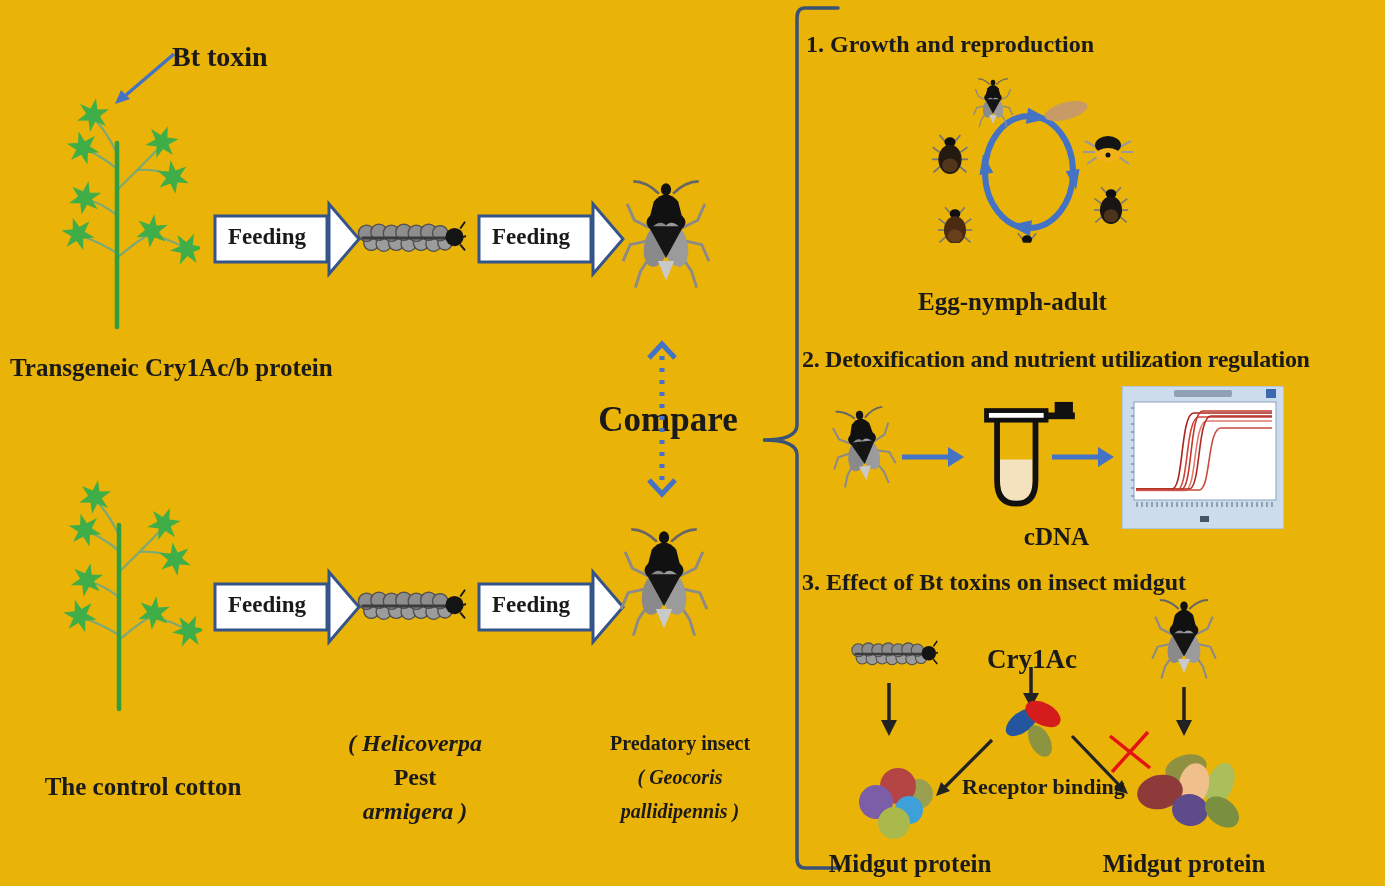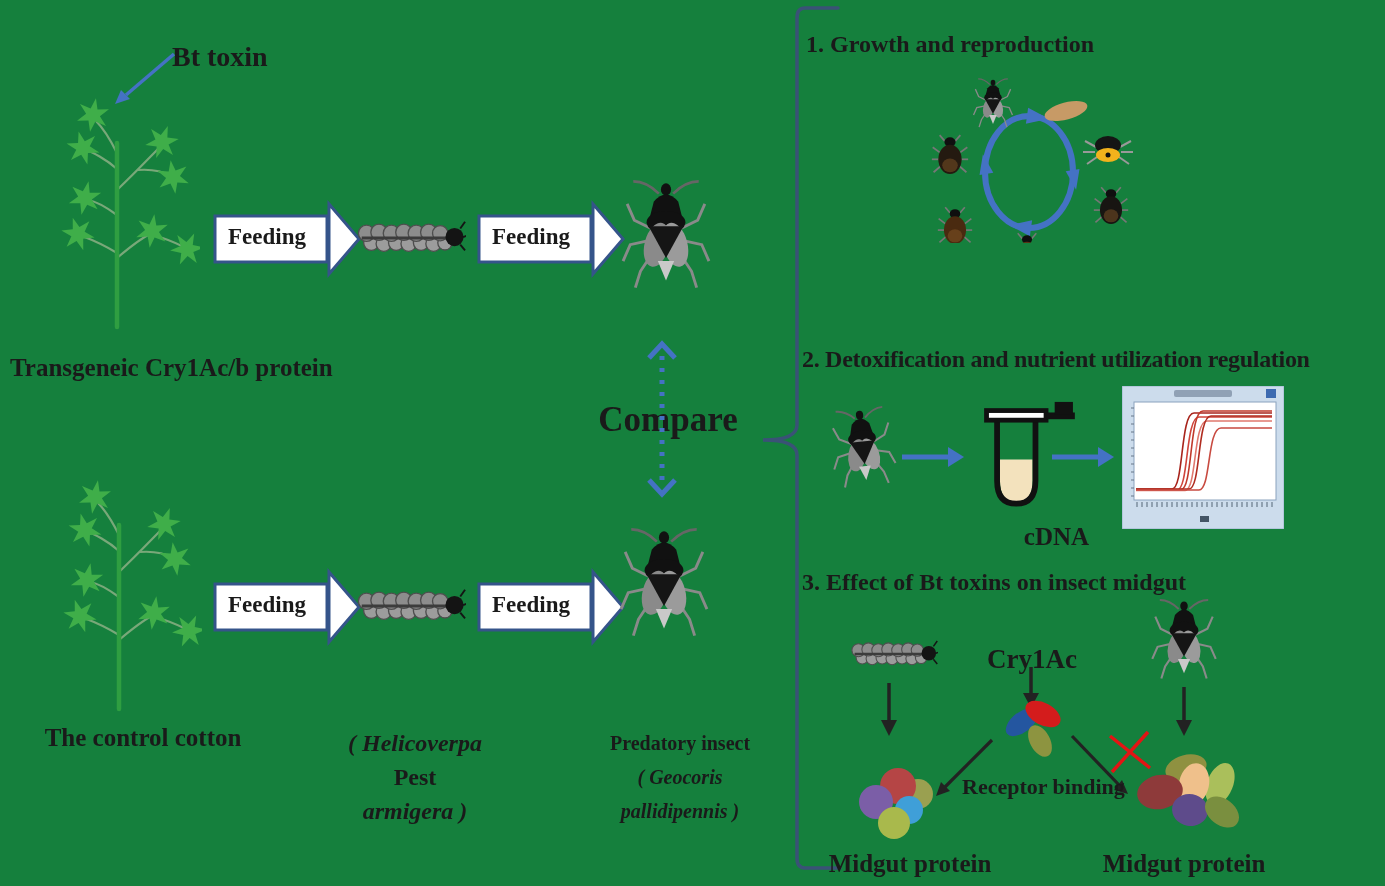--- a/index.html
+++ b/index.html
@@ -1,17 +1,17 @@
 <!DOCTYPE html>
 <html><head>
 <meta charset="utf-8">
 <style>
   html,body{margin:0;padding:0;background:#fff;}
   .canvas{
-    position:relative;width:1385px;height:886px;background:#15803d;overflow:hidden;
+    position:relative;width:1385px;height:886px;background:#eab308;overflow:hidden;
     font-family:"Liberation Serif","DejaVu Serif",serif;color:#1a1a1a;
   }
   .abs{position:absolute;}
   .lbl{font-weight:bold;color:#1a1a1a;line-height:1.2;}
   .center{text-align:center;}
   .italic{font-style:italic;}
   .nowrap{white-space:nowrap;}
   .feed-wrap{position:absolute;width:150px;height:82px;}
   .feed-wrap svg{position:absolute;left:0;top:0;}
   .feed-label{position:absolute;left:4px;top:26px;width:102px;text-align:center;
@@ -172,21 +172,21 @@
   <svg class="abs" style="left:640px;top:340px;" width="44" height="158">
     <path d="M22,16 L22,142" stroke="#4472c4" stroke-width="5" stroke-dasharray="4 8" fill="none"></path>
     <path d="M9,18 L22,4 L35,18" stroke="#4472c4" stroke-width="5" fill="none"></path>
     <path d="M9,140 L22,154 L35,140" stroke="#4472c4" stroke-width="5" fill="none"></path>
   </svg>
 
   <svg class="abs" style="left:42px;top:477px;" width="160" height="245">
     <use href="#plantshape" width="160" height="245"></use>
   </svg>
 
-  <div class="abs lbl center nowrap" style="left:28px;top:723px;width:230px;font-size:25px;">The control cotton</div>
+  <div class="abs lbl center nowrap" style="left:28px;top:772px;width:230px;font-size:25px;">The control cotton</div>
 
   <div class="feed-wrap" style="left:212px;top:566px;">
     <svg width="150" height="82">
         <use href="#blockarrow" width="150" height="82"></use>
       </svg>
     <div class="feed-label">Feeding</div>
   </div>
 
   <svg class="abs" style="left:356px;top:582px;" width="110" height="48">
     <use href="#caterpillar" width="110" height="48"></use>
@@ -241,20 +241,21 @@
       <ellipse cx="0" cy="-5" rx="13" ry="9" fill="#151515"></ellipse>
       <ellipse cx="0" cy="5" rx="12" ry="7" fill="#f2b21c"></ellipse>
       <circle cx="0" cy="5" r="2.5" fill="#111"></circle>
     </g>
     <use href="#nymph" x="178" y="110" width="36" height="42" style="color:#181512"></use>
     <use href="#nymph" x="95" y="155" width="34" height="42" style="color:#5a3414"></use>
     <use href="#nymph" x="22" y="129" width="36" height="44" style="color:#4a2a10"></use>
     <use href="#nymph" x="16" y="57" width="38" height="46" style="color:#241a10"></use>
   </svg>
 
+  <div class="abs lbl center nowrap" style="left:918px;top:287px;width:185px;font-size:25px;">Egg-nymph-adult</div>
 
   <div class="abs lbl nowrap" style="left:802px;top:345px;font-size:24px;letter-spacing:-0.3px;">2. Detoxification and nutrient utilization regulation</div>
 
   <svg class="abs" style="left:830px;top:398px;transform:rotate(-6deg);" width="66" height="100">
     <use href="#bugicon" width="66" height="100"></use>
   </svg>
 
   <svg class="abs" style="left:898px;top:444px;" width="68" height="26">
     <use href="#bluearrow" width="68" height="26"></use>
   </svg>

